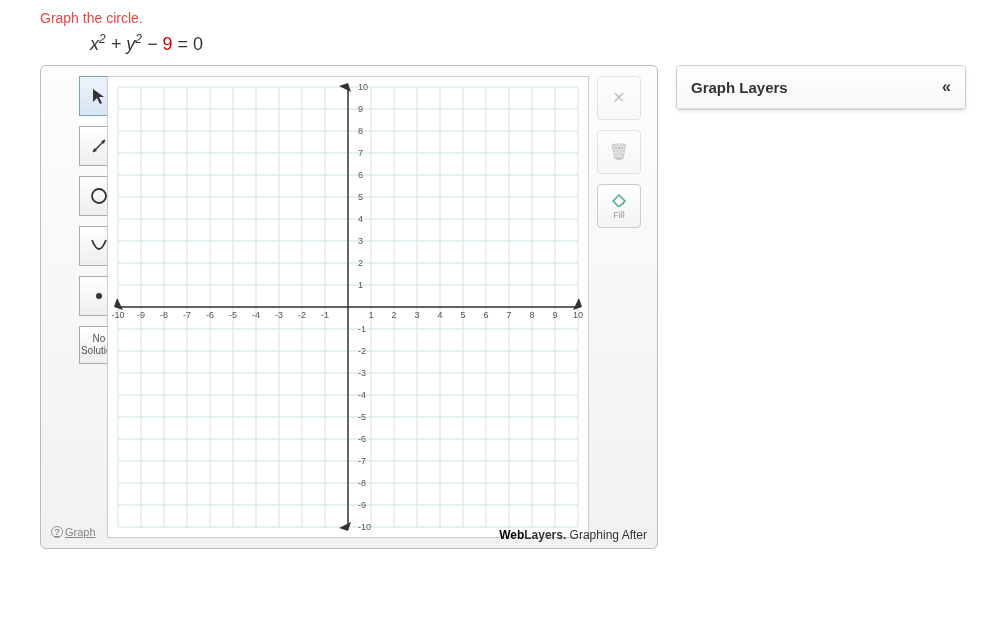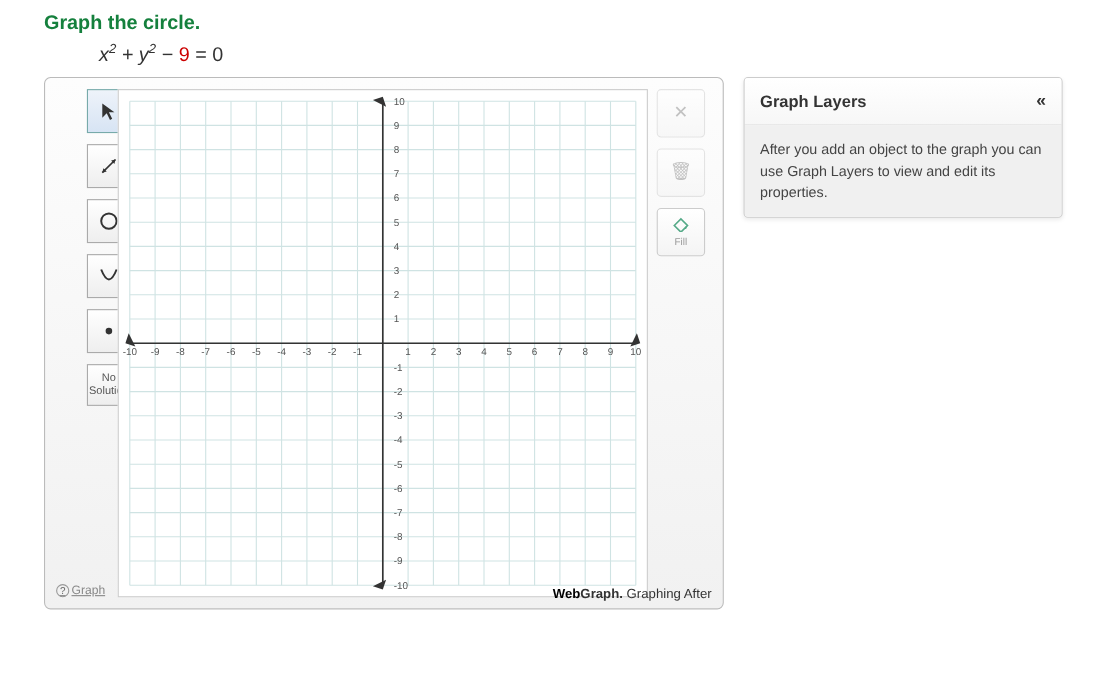--- a/index.html
+++ b/index.html
@@ -4,21 +4,21 @@
 <style>
   * { box-sizing: border-box; }
   body {
     margin: 0;
     font-family: Arial, Helvetica, sans-serif;
     background: #fff;
     font-size: 13px;
     color: #333;
     padding: 10px 40px;
   }
-  .question { margin-bottom: 6px; font-size: 18px; color: #15803d; font-weight: bold; }
+  .question { margin-bottom: 6px; font-size: 14px; color: #ef4444; }
   .equation { font-family: Liberation Sans, sans-serif; font-size: 18px; margin: 6px 0 10px 50px; font-style: italic; }
   .equation sup { font-size: 12px; vertical-align: super; }
   .eq-red { color: #c00; font-style: normal; }
   .eq-norm { font-style: normal; }
 
   .tool-wrap { display: flex; }
   .panel {
     border: 1px solid #bbb;
     border-radius: 6px;
     background: linear-gradient(#fdfdfd,#f1f1f1);
@@ -242,24 +242,23 @@
             <svg width="16" height="14">
                 <path d="M2 8 L8 2 L14 8 L8 14 Z" fill="none" stroke="#5a8" stroke-width="1.5"></path>
                 <path d="M11 11 Q14 12 13 8" fill="#5a8"></path>
               </svg>
           </span>
           <span>Fill</span>
         </div>
       </div>
     </div>
     <div class="brand">
-      <b>Web</b><span class="assign">Graph.</span><span> Graphing After</span>
+      <b>Web</b><span class="assign">Layers.</span><span> Graphing After</span>
     </div>
   </div>
 
   <div class="layers-panel">
     <div class="layers-head">
       <span>Graph Layers</span>
       <span class="collapse-icon">«</span>
     </div>
-    <div class="layers-body">After you add an object to the graph you can use Graph Layers to view and edit its properties.</div>
   </div>
 </div>
 
 </body></html>

